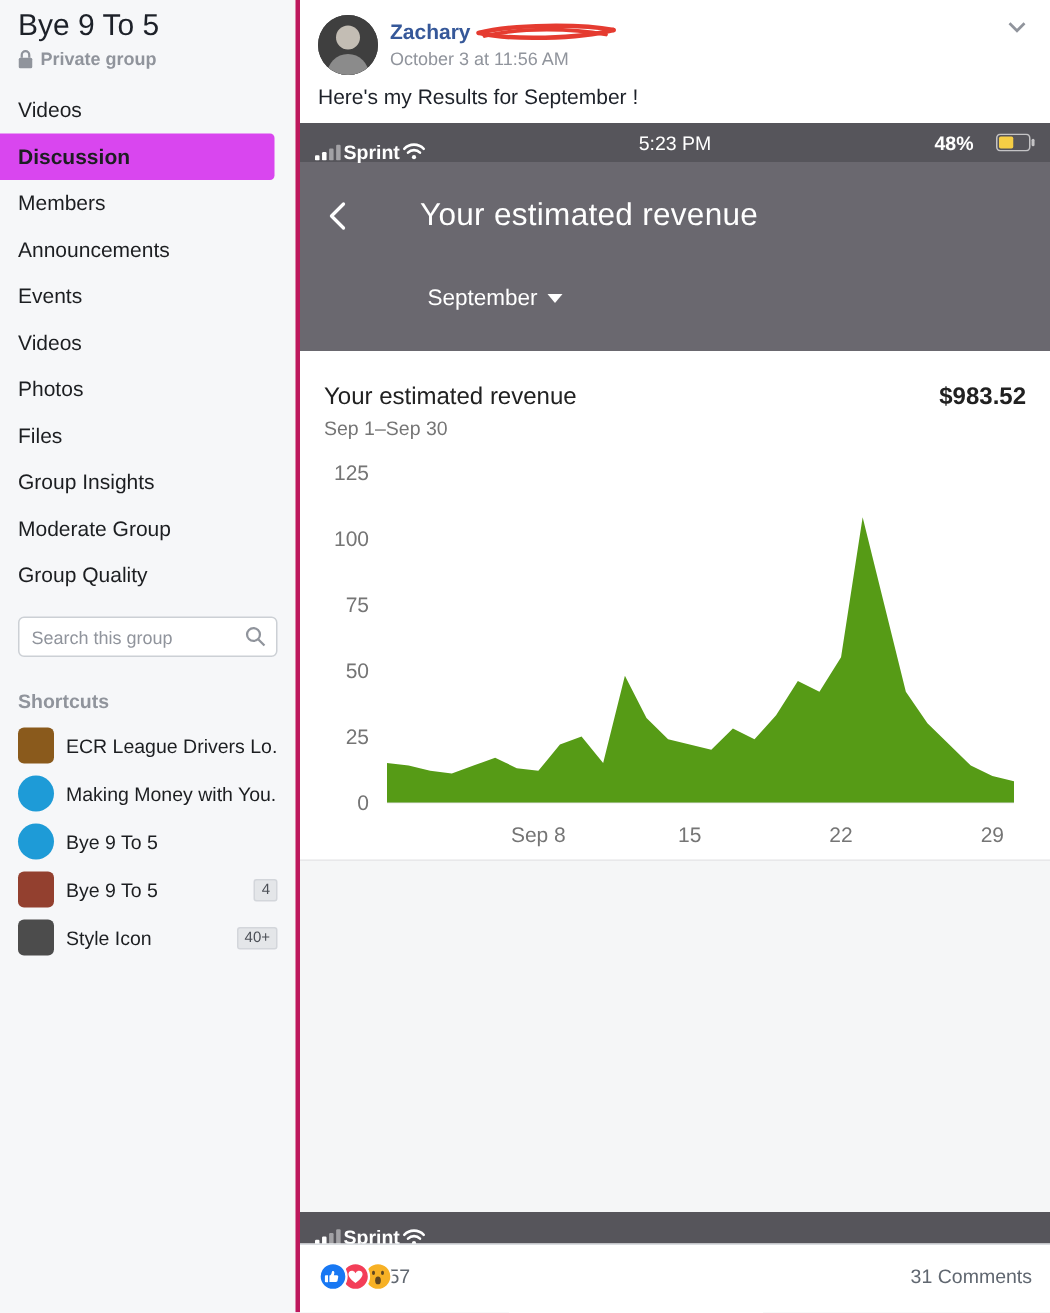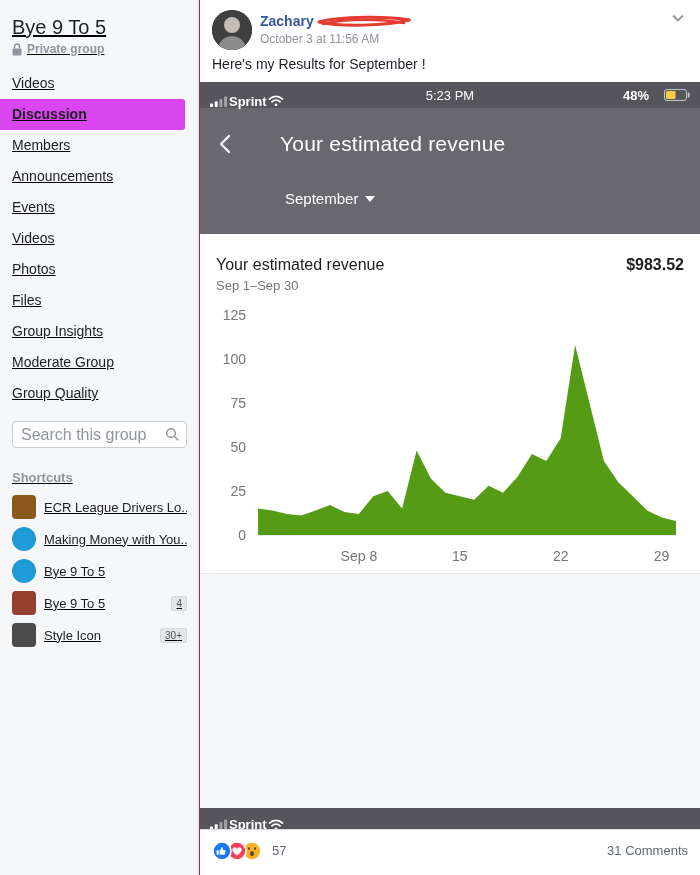--- a/index.html
+++ b/index.html
@@ -1,26 +1,26 @@
 <!DOCTYPE html>
 <html><head>
 <meta charset="utf-8">
 <style>
   * { box-sizing: border-box; }
   body { margin:0; font-family:"Liberation Sans", sans-serif; background:#e9ebee; }
   .page { width:700px; height:875px; display:flex; background:#fff; overflow:hidden; position:relative; }
 
   
-  .sidebar { width:200px; min-width:200px; background:#f6f7f9; border-right:1px solid #be185d; padding-top:10px;text-decoration:underline; }
+  .sidebar { width:200px; min-width:200px; background:#f6f7f9; border-right:3px solid #be185d; padding-top:0; }
   .group-name { font-size:20px; font-weight:500; color:#1d2129; padding:6px 12px 3px; cursor:pointer; }
   .privacy { display:flex; align-items:center; gap:5px; padding:0 12px 12px; color:#90949c; font-size:12px; font-weight:700; }
   .nav-item { font-size:14px; color:#1c1e21; padding:7px 12px; line-height:17px; cursor:pointer; margin-right:14px; border-radius:0 3px 3px 0; }
   .nav-item.active { background:#d946ef; font-weight:700; }
   .search-wrap { margin:12px 12px 14px; position:relative; }
-  .search-wrap input { width:100%; height:27px; border:1px solid #ccd0d5; border-radius:4px; padding:0 26px 0 8px; font-size:16px; color:#000000; background:#fff; font-family:"Liberation Sans", sans-serif; }
+  .search-wrap input { width:100%; height:27px; border:1px solid #ccd0d5; border-radius:4px; padding:0 26px 0 8px; font-size:12px; color:#000000; background:#fff; font-family:"Liberation Sans", sans-serif; }
   .search-wrap input::placeholder { color:#90949c; }
   .search-wrap svg { position:absolute; right:7px; top:6px; }
   .shortcuts-title { padding:8px 12px 6px; color:#90949c; font-weight:700; font-size:13px; }
   .shortcut { display:flex; align-items:center; gap:8px; padding:4px 12px; font-size:13px; color:#1c1e21; cursor:pointer; }
   .shortcut-icon { width:24px; height:24px; border-radius:4px; flex:none; }
   .shortcut-icon.circle { border-radius:50%; }
   .shortcut-label { flex:1; white-space:nowrap; overflow:hidden; }
   .badge { background:#e4e6e9; border:1px solid #d3d6db; border-radius:2px; font-size:10px; color:#4b4f56; padding:1px 4px; flex:none; }
 
   
@@ -52,21 +52,21 @@
   .ch-range { font-size:13px; color:#757575; margin-top:4px; }
   #chart-svg { display:block; margin-top:4px; }
   #chart-svg text { font-family:"Liberation Sans", sans-serif; }
   .below-chart { height:235px; background:#f5f6f7; border-top:1px solid #e8e8ea; }
   .mini-status { height:21px; background:#56555b; display:flex; align-items:center; padding:0 10px; color:#fff; font-size:13px; }
 
   
   .post-footer { height:42px; border-top:1px solid #dadde1; display:flex; align-items:center; padding:0 12px; }
   .rx-stack { display:flex; align-items:center; }
   .rx-stack svg { margin-right:-5px; }
-  .rx-count { margin-left:15px; color:#606770; font-size:13px; cursor:pointer; }
+  .rx-count { margin-left:2px; color:#606770; font-size:13px; cursor:pointer; }
   .comments { margin-left:auto; color:#606770; font-size:13px; cursor:pointer; }
 </style>
 </head>
 <body>
 
 <div class="page">
 
   <aside class="sidebar">
     <div class="group-name">Bye 9 To 5</div>
     <div class="privacy">
@@ -119,21 +119,21 @@
 
         </div>
         <div class="shortcut">
           <span class="shortcut-icon" style="background: rgb(147, 64, 47);"></span>
           <span class="shortcut-label">Bye 9 To 5</span>
           <span class="badge">4</span>
         </div>
         <div class="shortcut">
           <span class="shortcut-icon" style="background: rgb(76, 76, 76);"></span>
           <span class="shortcut-label">Style Icon</span>
-          <span class="badge">30+</span>
+          <span class="badge">40+</span>
         </div>
       </div>
   </aside>
 
   <main class="main">
     <div class="post-header">
       <div class="avatar">
         <svg width="40" height="40" viewBox="0 0 40 40">
           <rect width="40" height="40" fill="#3f3f3f"></rect>
           <circle cx="20" cy="15" r="8" fill="#c3bdb4"></circle>

